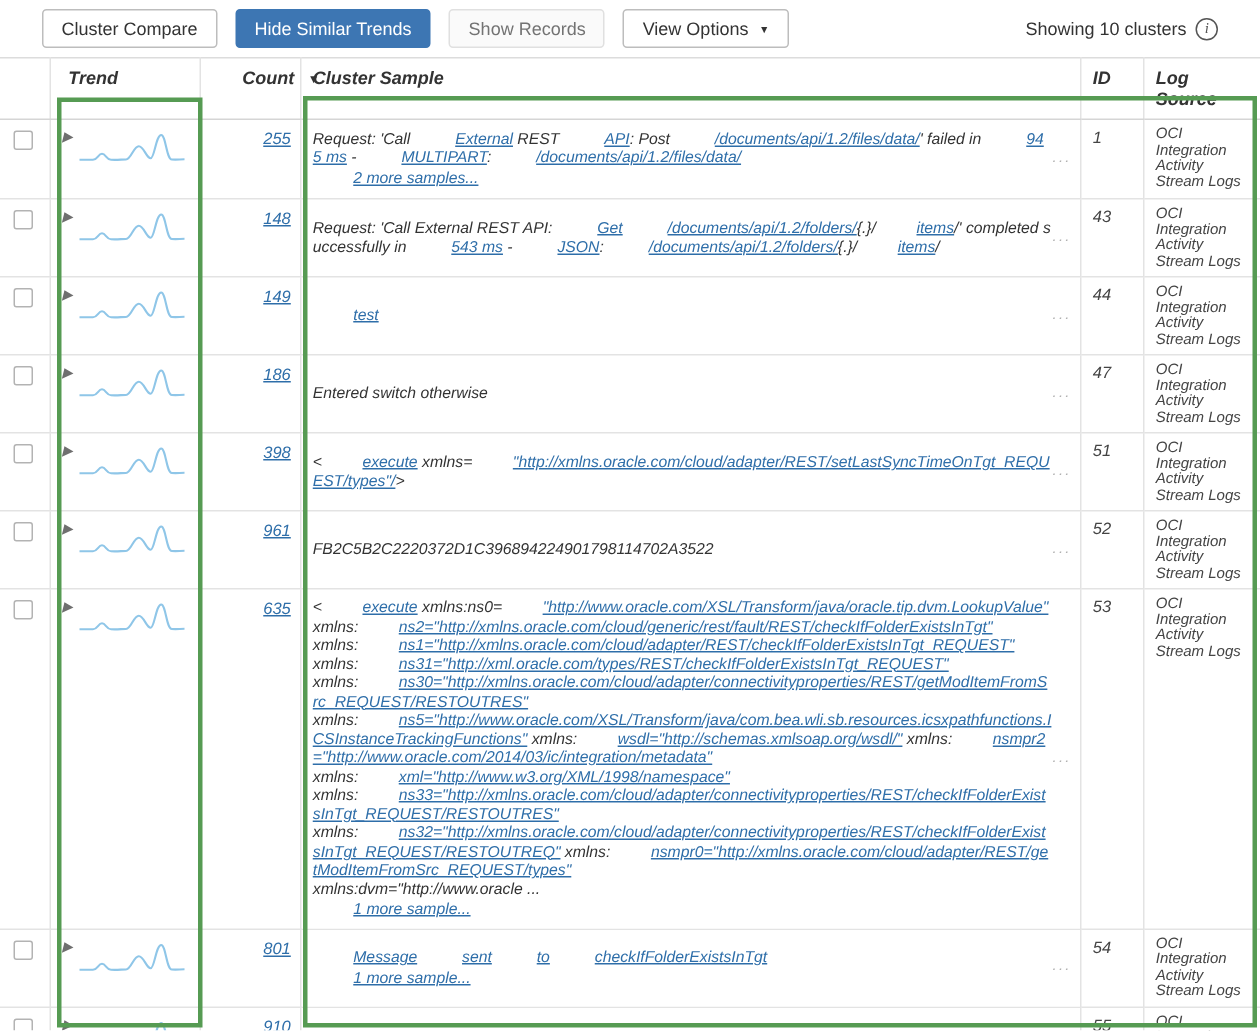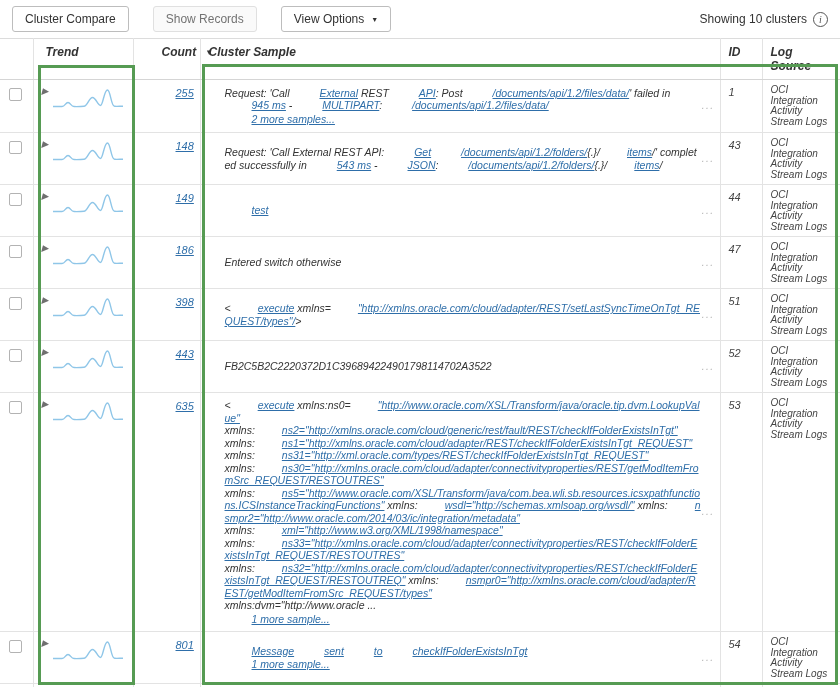--- a/index.html
+++ b/index.html
@@ -1,21 +1,21 @@
 <!DOCTYPE html>
 <html><head>
 <meta charset="utf-8">
 <style>
   * { margin:0; padding:0; box-sizing:border-box; }
   html,body { background:#fff; }
   body { font-family:"Liberation Sans", sans-serif; color:#333; }
   .app { position:relative; width:840px; height:687px; background:#fff; overflow:hidden; }
 
   
-  .toolbar { display:flex; align-items:center; gap:24px; padding:6px 12px; height:38px; background:#fff; }
+  .toolbar { display:flex; align-items:center; gap:12px; padding:6px 28px; height:38px; background:#fff; }
   .btn { height:26px; padding:0 12px; font-size:12px; font-family:"Liberation Sans",sans-serif;
          border:1px solid #bdbdbd; border-radius:3px; background:#fff; color:#333; cursor:pointer; }
   .btn.primary { background:#3d76b3; border-color:#3d76b3; color:#fff; }
   .btn.disabled { background:#fafafa; border-color:#e0e0e0; color:#737373; cursor:default; }
   .btn .caret { display:inline-block; font-size:7px; margin-left:7px; vertical-align:1px; color:#333; }
   .showing { margin-left:auto; display:flex; align-items:center; gap:6px; font-size:12px; color:#333; }
   .info { display:inline-flex; align-items:center; justify-content:center; width:15px; height:15px;
           border:1px solid #555; border-radius:50%; font-size:10px; font-style:italic;
           font-family:"Liberation Serif",serif; color:#555; cursor:pointer; }
 
@@ -41,21 +41,21 @@
   td.c-check { padding:7px 0 0 9px; }
   .cb { display:inline-block; width:13px; height:13px; border:1px solid #b3b3b3; border-radius:2px; background:#fff; cursor:pointer; }
 
   td.c-trend { padding:6px 0 0 8px; white-space:nowrap; }
   .exp { display:inline-block; font-size:9px; color:#6f6f6f; cursor:pointer; vertical-align:6px; margin-right:4px; }
   .spark { vertical-align:top; }
 
   td.c-count { padding:7px 0 0 15px; font-size:11px; }
   a.lnk { color:#2e6ea9; text-decoration:underline; cursor:pointer;margin-left:27px; }
 
-  td.c-sample { position:relative; vertical-align:middle; padding:6px 18px 6px 24px;
+  td.c-sample { position:relative; vertical-align:middle; padding:6px 18px 6px 8px;
                 font-size:10.5px; line-height:12.5px; color:#333; word-break:break-all; }
   .more-link { display:inline-block; margin-top:1px; font-size:10.5px; }
   .dots { position:absolute; right:5px; top:50%; transform:translateY(-50%);
           color:#b0b0b0; font-size:10px; letter-spacing:1.5px; cursor:pointer; }
 
   td.c-id { padding:6px 4px 0 8px; font-size:11px; color:#444; }
   td.c-source { padding:5px 4px 4px 8px; font-size:10px; line-height:10.5px; color:#444; }
 
   
   #rows tr:nth-child(1) { height:53px; }
@@ -73,20 +73,21 @@
   .hl-trend  { left:38px;  top:65px; width:97px;  height:620px; }
   .hl-sample { left:202px; top:64px; width:636px; height:621px; }
 </style>
 </head>
 <body>
 
 <div class="app">
 
   <div class="toolbar">
     <button class="btn">Cluster Compare</button>
+    <button class="btn primary">Hide Similar Trends</button>
     <button class="btn disabled">Show Records</button>
     <button class="btn">
       <span>View Options</span><span class="caret">▼</span>
     </button>
     <div class="showing">
       <span>Showing 10 clusters</span>
       <span class="info">i</span>
     </div>
   </div>
 
@@ -215,21 +216,21 @@
         <tr>
     <td class="c-check">
       <span class="cb"></span>
     </td>
     <td class="c-trend">
       <span class="exp">▶</span><svg class="spark" width="72" height="26" viewBox="0 0 72 26">
         <path d="M1 20.5 C5 20.5 7 20.5 10 20.5 C13 20.5 13.5 16.5 16 16.5 C18.5 16.5 19 20.5 22 20.5 C26 20.8 29 20.3 32 20.3 C35.5 20.3 37 11.5 40.5 11.5 C44 11.5 45.5 19.5 48.5 19.5 C51 19.5 52 4 55.5 4 C58.5 4 59 20.3 62.5 20.3 C65.5 20.6 68 20.2 71 20.2" fill="none" stroke="#8fc6e8" stroke-width="1.4"></path>
       </svg>
     </td>
     <td class="c-count">
-      <a href="#" class="lnk count-link">443</a>
+      <a href="#" class="lnk count-link">961</a>
     </td>
     <td class="c-sample">
       <div class="sample-text"><span>FB2C5B2C2220372D1C396894224901798114702A3522</span></div>
 
       <span class="dots">...</span>
     </td>
     <td class="c-id">52</td>
     <td class="c-source">OCI Integration Activity Stream Logs</td>
   </tr>
         <tr>

